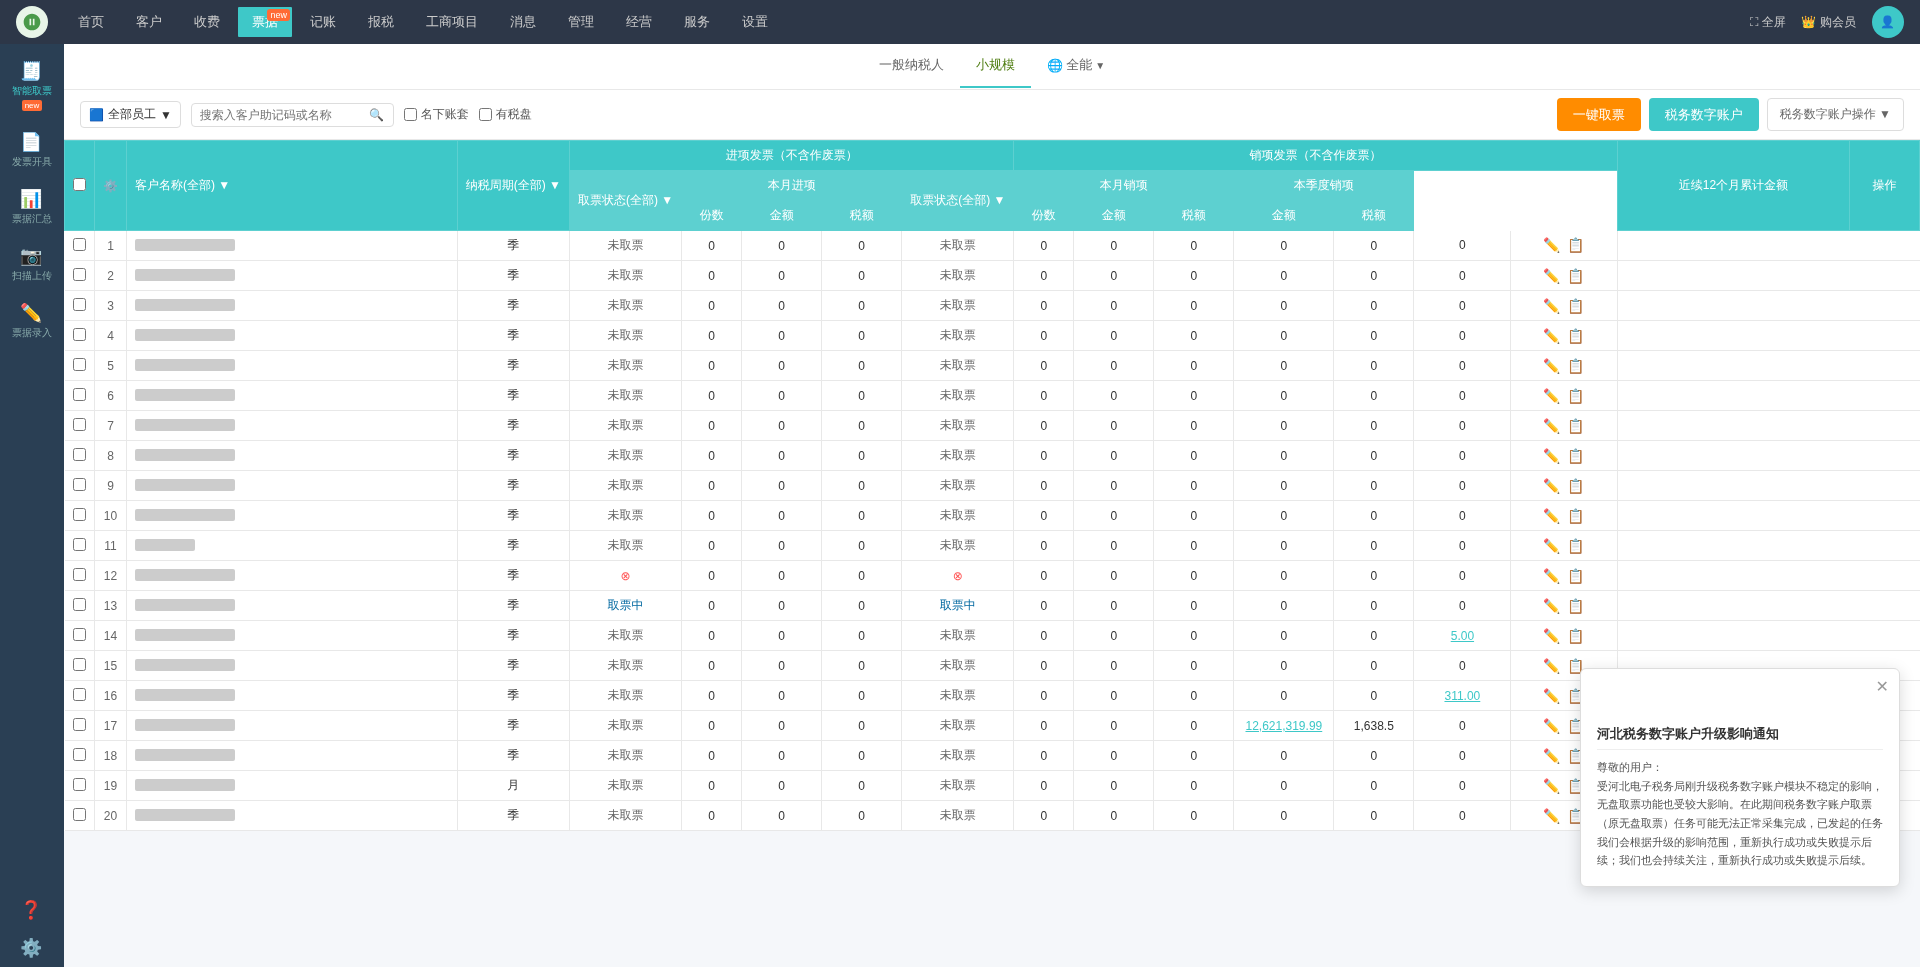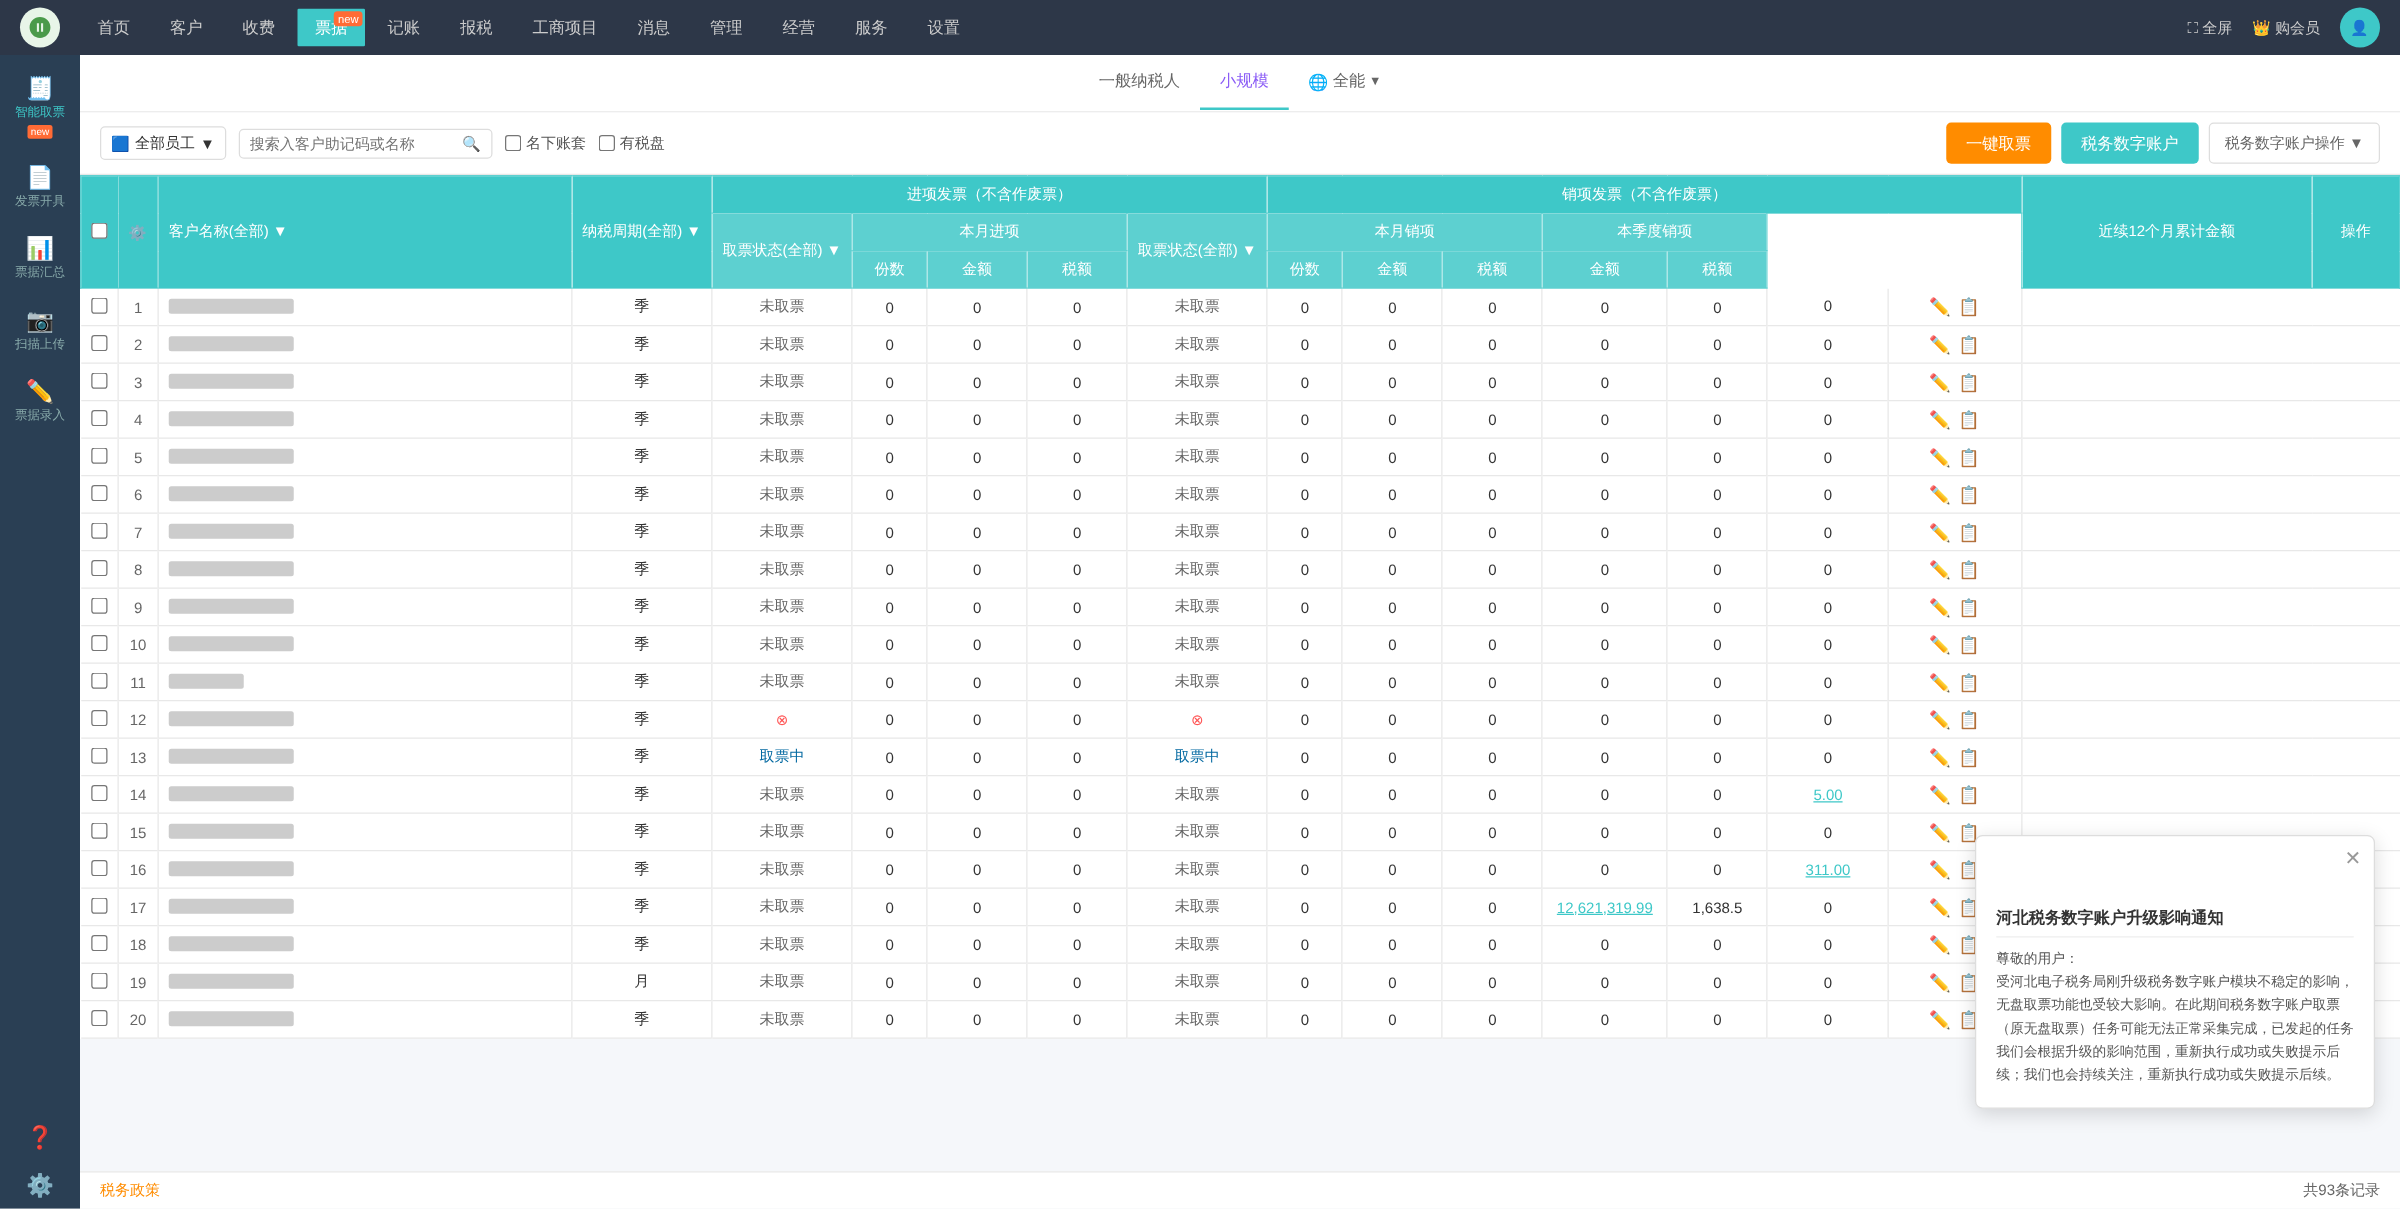--- a/index.html
+++ b/index.html
@@ -21,21 +21,21 @@
     .sidebar { width: 64px; background: #2a3f54; display: flex; flex-direction: column; align-items: center; padding-top: 8px; gap: 4px; }
     .sidebar-item { display: flex; flex-direction: column; align-items: center; padding: 8px 4px; cursor: pointer; color: #8aa; font-size: 10px; gap: 3px; width: 100%; }
     .sidebar-item.active { color: #3ec8c8; }
     .sidebar-item .icon { font-size: 18px; }
     .sidebar-item .label { font-size: 10px; text-align: center; line-height: 1.2; }
     .sidebar-new { background: #ff6b35; color: #fff; font-size: 8px; padding: 1px 3px; border-radius: 2px; }
 
     
     .main { flex: 1; display: flex; flex-direction: column; overflow: hidden; background: #f5f7fa; }
     .sub-tab { padding: 12px 16px; cursor: pointer; color: #666; font-size: 13px; border-bottom: 2px solid transparent; }
-    .sub-tab.active { color: #8b5cf6; border-bottom: 2px solid #3ec8c8; font-weight: 500; }
+    .sub-tab.active { color: #4d7c0f; border-bottom: 2px solid #3ec8c8; font-weight: 500; }
     .nav-month { display: flex; align-items: center; gap: 8px; margin-left: auto; font-size: 14px; font-weight: 500; color: #333; }
     .nav-month .arrow { color: #3ec8c8; cursor: pointer; font-size: 16px; }
     .btn-primary { background: #ff8c00; color: #fff; border: none; padding: 7px 16px; border-radius: 4px; cursor: pointer; font-size: 13px; white-space: nowrap; }
     .btn-teal { background: #3ec8c8; color: #fff; border: none; padding: 7px 16px; border-radius: 4px; cursor: pointer; font-size: 13px; white-space: nowrap; }
     .btn-outline { background: #fff; color: #666; border: 1px solid #ddd; padding: 7px 12px; border-radius: 4px; cursor: pointer; font-size: 12px; white-space: nowrap; display: flex; align-items: center; gap: 4px; }
 
     
     .filter-bar { background: #fff; padding: 8px 16px; display: flex; align-items: center; gap: 10px; border-bottom: 1px solid #e8e8e8; }
     .select-wrap { display: flex; align-items: center; border: 1px solid #ddd; border-radius: 4px; padding: 4px 8px; background: #fff; gap: 4px; font-size: 12px; cursor: pointer; }
     .search-wrap { display: flex; align-items: center; border: 1px solid #ddd; border-radius: 4px; padding: 4px 8px; background: #fff; min-width: 200px; }
@@ -681,24 +681,20 @@
         <div class="action-btns">
           <span class="action-icon">✏️</span>
           <span class="action-icon">📋</span>
         </div>
       </td>
     </tr>
           </tbody>
       </table>
     </div>
 
-    <div class="bottom-bar">
-      <span class="bottom-link">税务政策</span>
-      <span>共93条记录</span>
-    </div>
   </div>
 </div>
 
 <div class="popup">
   <div class="popup-close">✕</div>
   <div class="popup-title">河北税务数字账户升级影响通知</div>
   <div class="popup-content">尊敬的用户：<br>受河北电子税务局刚升级税务数字账户模块不稳定的影响，无盘取票功能也受较大影响。在此期间税务数字账户取票（原无盘取票）任务可能无法正常采集完成，已发起的任务我们会根据升级的影响范围，重新执行成功或失败提示后续；我们也会持续关注，重新执行成功或失败提示后续。</div>
 </div>
 
 </body></html>

